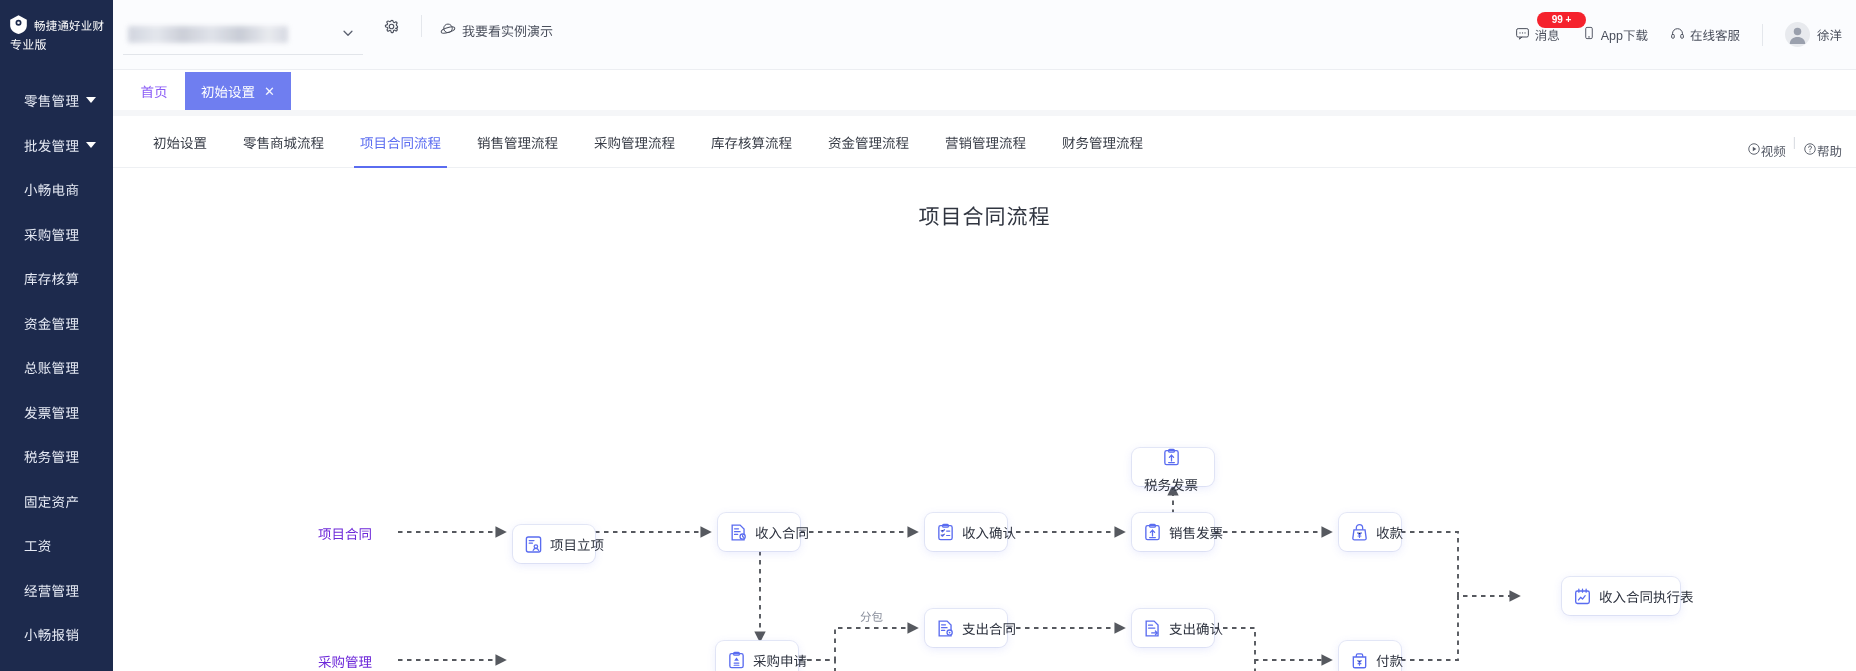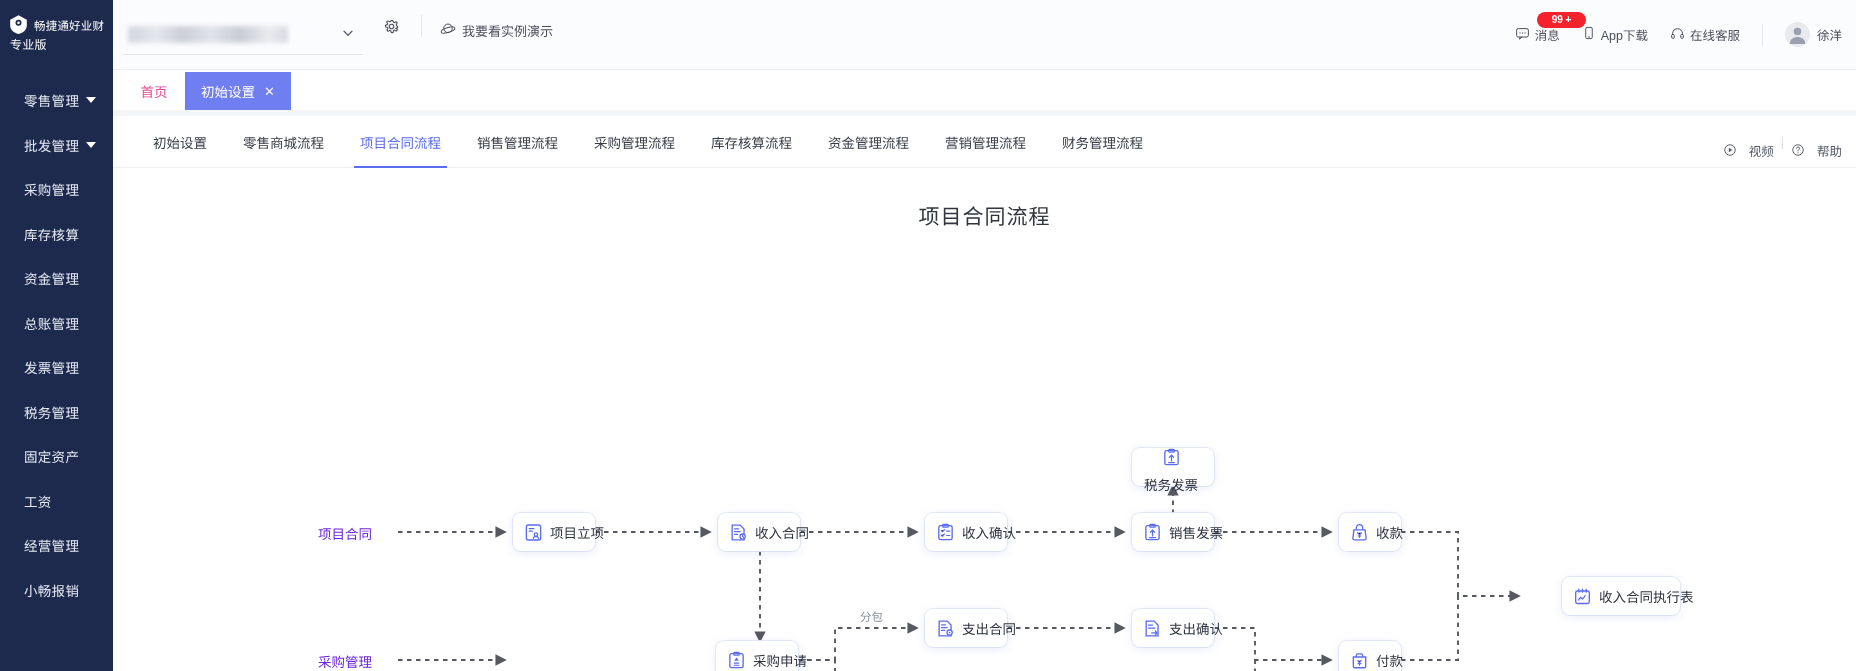--- a/index.html
+++ b/index.html
@@ -91,21 +91,21 @@
   .user-name { font-size: 12.5px; color: #4a4f5c; white-space: nowrap; }
 
   
   .tabstrip {
     height: 40px; flex: 0 0 40px; background: #ffffff;
     display: flex; align-items: flex-end; padding-left: 10px;
   }
   .btab {
     height: 38px; min-width: 62px; padding: 0 16px;
     display: flex; align-items: center; justify-content: center;
-    font-size: 13.5px; color: #ec4899; cursor: pointer; white-space: nowrap;
+    font-size: 13.5px; color: #8b5cf6; cursor: pointer; white-space: nowrap;
   }
   .btab.active { background: #6f7ef0; color: #ffffff; }
   .btab .x { margin-left: 9px; font-size: 13px; opacity: .92; }
 
   
   .content {
     flex: 1 1 auto; margin: 6px 0 0 0; background: #ffffff;
     display: flex; flex-direction: column; min-height: 0; position: relative;
   }
   .subtabs {
@@ -119,21 +119,21 @@
   }
   .subtab.active { color: #5a6cf0; }
   .subtab.active::after {
     content: ""; position: absolute; left: 12px; right: 12px; bottom: 0;
     height: 2px; background: #5a6cf0;
   }
   .sub-right {
     position: absolute; right: 14px; top: 0; height: 52px;
     display: flex; align-items: center; gap: 7px; font-size: 12.5px; color: #555a66;
   }
-  .sub-right .lnk { display: flex; align-items: flex-end; gap: 12px; cursor: pointer; white-space: nowrap; margin-top: 16px; }
+  .sub-right .lnk { display: flex; align-items: center; gap: 0; cursor: pointer; white-space: nowrap; margin-top: 16px; }
   .sub-right .bar { color: #d8dbe1; }
 
   
   .canvas { flex: 1 1 auto; position: relative; overflow: hidden; }
   .flow-title {
     position: absolute; left: 0; right: 0; top: 32px; text-align: center;
     font-size: 21px; color: #303540; letter-spacing: 1px;
   }
   #flow-svg { position: absolute; left: 0; top: 0; }
 
@@ -173,20 +173,23 @@
       <div class="logo-sub">专业版</div>
     </div>
     <nav class="side-nav" id="side-nav">
         <div class="side-item">
           <span>零售管理</span>
           <span class="side-caret"></span>
         </div>
         <div class="side-item">
           <span>批发管理</span>
           <span class="side-caret"></span>
+        </div>
+        <div class="side-item">
+          <span>小畅电商</span>
         </div>
         <div class="side-item">
           <span>采购管理</span>
         </div>
         <div class="side-item">
           <span>库存核算</span>
         </div>
         <div class="side-item">
           <span>资金管理</span>
         </div>
@@ -351,21 +354,21 @@
             <path d="M894 460 H1011" fill="none" stroke="#56595f" stroke-width="1.9" stroke-dasharray="4.5 4.5" marker-end="url(#ah)"></path>
             <path d="M894 524 H1011" fill="none" stroke="#56595f" stroke-width="1.9" stroke-dasharray="4.5 4.5" marker-end="url(#ah)"></path>
             <path d="M1101 460 H1142 V492 H1218" fill="none" stroke="#56595f" stroke-width="1.9" stroke-dasharray="4.5 4.5" marker-end="url(#ah)"></path>
             <path d="M1089 524 H1142 V492" fill="none" stroke="#56595f" stroke-width="1.9" stroke-dasharray="4.5 4.5"></path>
             <path d="M1288 492 H1345 V428" fill="none" stroke="#56595f" stroke-width="1.9" stroke-dasharray="4.5 4.5"></path>
           </svg>
         <div id="flow-layer">
             <div class="row-label" style="left: 205px; top: 355px;">项目合同</div>
             <div class="row-label" style="left: 205px; top: 483px;">采购管理</div>
             <div class="edge-label" style="left: 747px; top: 440px;">分包</div>
-            <div class="node" style="left: 400px; top: 345px; width: 82px;">
+            <div class="node" style="left: 400px; top: 357px; width: 82px;">
               <span class="ic"><svg width="19" height="19" viewBox="0 0 24 24">
                   <rect x="3" y="2.5" width="18" height="19" rx="2.4" fill="none" stroke="#5a6cf0" stroke-width="1.7"></rect>
                   <path d="M6.6 7h6M6.6 10.4h4" stroke="#5a6cf0" stroke-width="1.6" stroke-linecap="round"></path>
                   <circle cx="15" cy="14.6" r="2.2" fill="none" stroke="#5a6cf0" stroke-width="1.6"></circle>
                   <path d="M11.6 19.4c.6-1.8 1.8-2.6 3.4-2.6s2.8.8 3.4 2.6" fill="none" stroke="#5a6cf0" stroke-width="1.6" stroke-linecap="round"></path>
                 </svg></span>
               <span>项目立项</span>
             </div>
             <div class="node" style="left: 605px; top: 345px; width: 82px;">
               <span class="ic"><svg width="19" height="19" viewBox="0 0 24 24">

